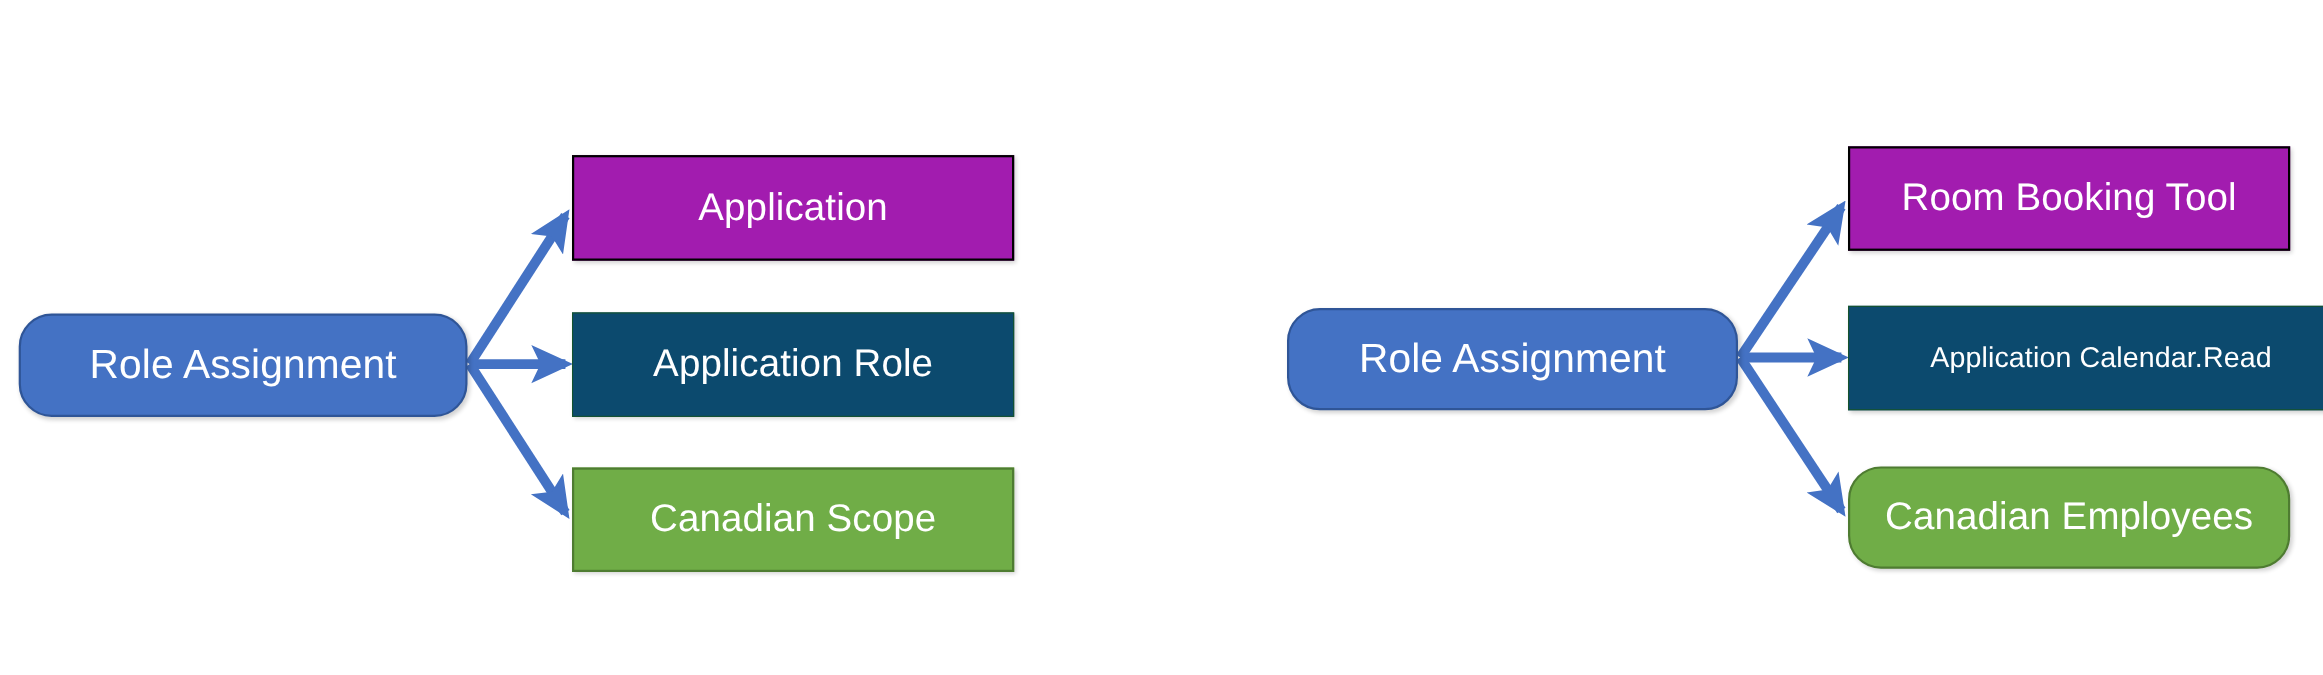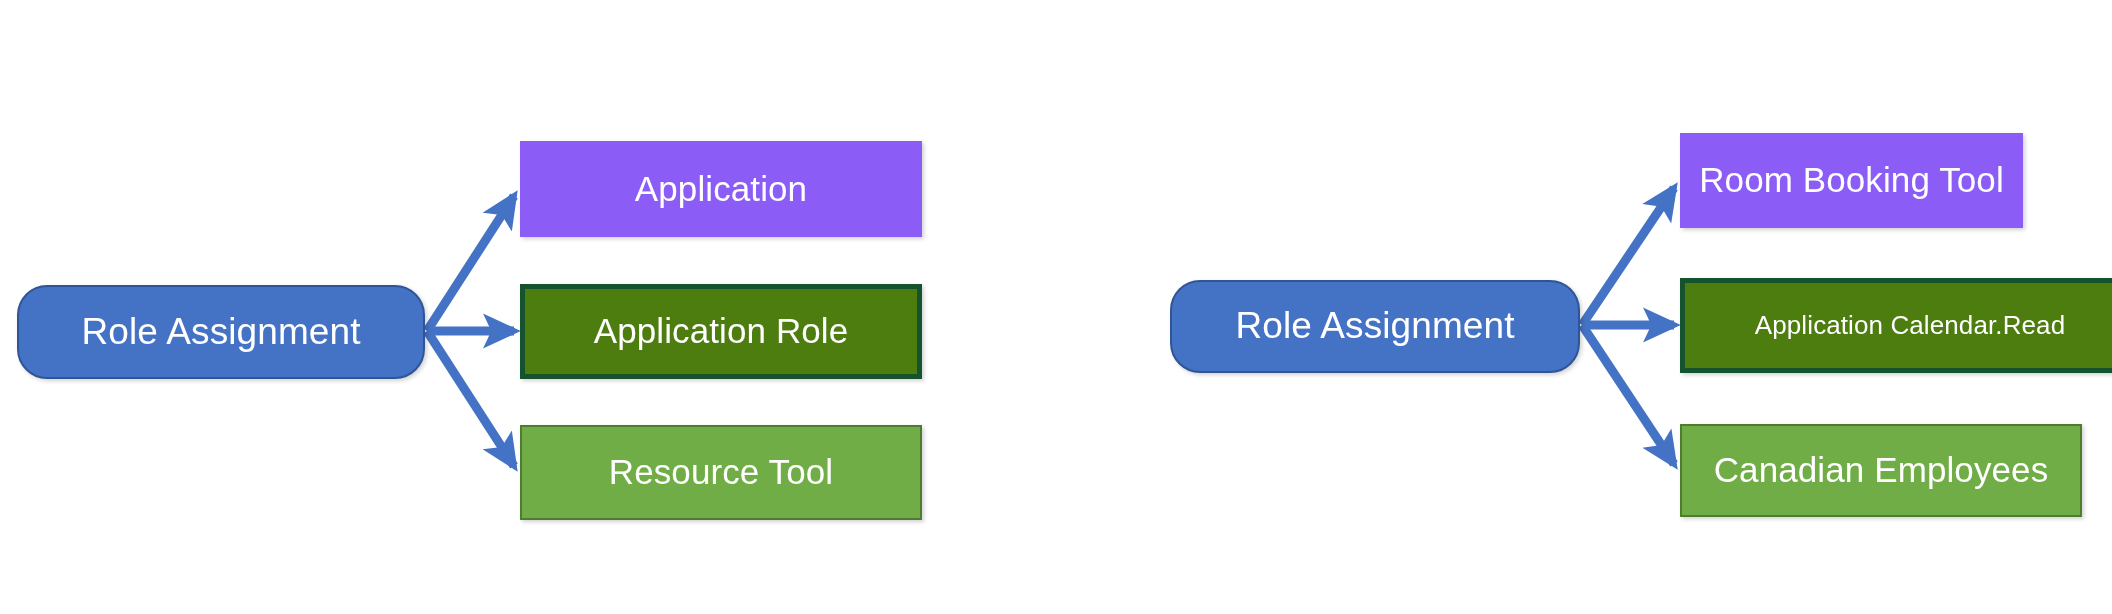--- a/index.html
+++ b/index.html
@@ -45,27 +45,27 @@
     display: block;
     padding: 0 8px;
   }
   
   .theme-blue {
     background: #4472C4;
     border: 2px solid #2F5597;
     box-shadow: 2px 2px 4px rgba(0,0,0,0.18);
   }
   .theme-yellow {
-    background: #8b5cf6;
-    border: 2px solid #8b5cf6;
+    background: #a21caf;
+    border: 2px solid #000000;
     box-shadow: 2px 2px 4px rgba(0,0,0,0.18);
   }
   .theme-orange {
-    background: #4d7c0f;
-    border: 5px solid #14532d;
+    background: #0c4a6e;
+    border: 1px solid #14532d;
     box-shadow: 2px 2px 4px rgba(0,0,0,0.18);
   }
   .theme-green {
     background: #70AD47;
     border: 2px solid #4E7C31;
     box-shadow: 2px 2px 4px rgba(0,0,0,0.18);
   }
   .size-lg { font-size: 37px; border-radius: 30px; }
   .size-md { font-size: 35px; }
   .size-sm { font-size: 26px; }
@@ -95,29 +95,29 @@
       <div class="node theme-blue size-lg" style="left: 17px; top: 285px; width: 408px; height: 94px;">
         <span class="node-label">Role Assignment</span>
       </div>
       <div class="node theme-yellow size-md" style="left: 520px; top: 141px; width: 402px; height: 96px;">
         <span class="node-label">Application</span>
       </div>
       <div class="node theme-orange size-md" style="left: 520px; top: 284px; width: 402px; height: 95px;">
         <span class="node-label">Application Role</span>
       </div>
       <div class="node theme-green size-md" style="left: 520px; top: 425px; width: 402px; height: 95px;">
-        <span class="node-label">Resource Tool</span>
+        <span class="node-label">Canadian Scope</span>
       </div>
       <div class="node theme-blue size-lg" style="left: 1170px; top: 280px; width: 410px; height: 93px;">
         <span class="node-label">Role Assignment</span>
       </div>
-      <div class="node theme-yellow size-md" style="left: 1680px; top: 133px; width: 343px; height: 95px;">
+      <div class="node theme-yellow size-md" style="left: 1680px; top: 133px; width: 402px; height: 95px;">
         <span class="node-label">Room Booking Tool</span>
       </div>
       <div class="node theme-orange size-sm" style="left: 1680px; top: 278px; width: 460px; height: 95px;">
         <span class="node-label">Application Calendar.Read</span>
       </div>
-      <div class="node theme-green size-md" style="left: 1680px; top: 424px; width: 402px; height: 93px;">
+      <div class="node theme-green size-md" style="left: 1680px; top: 424px; width: 402px; height: 93px; border-radius: 30px;">
         <span class="node-label">Canadian Employees</span>
       </div>
     </div>
 
 </div>
 
 </body></html>

